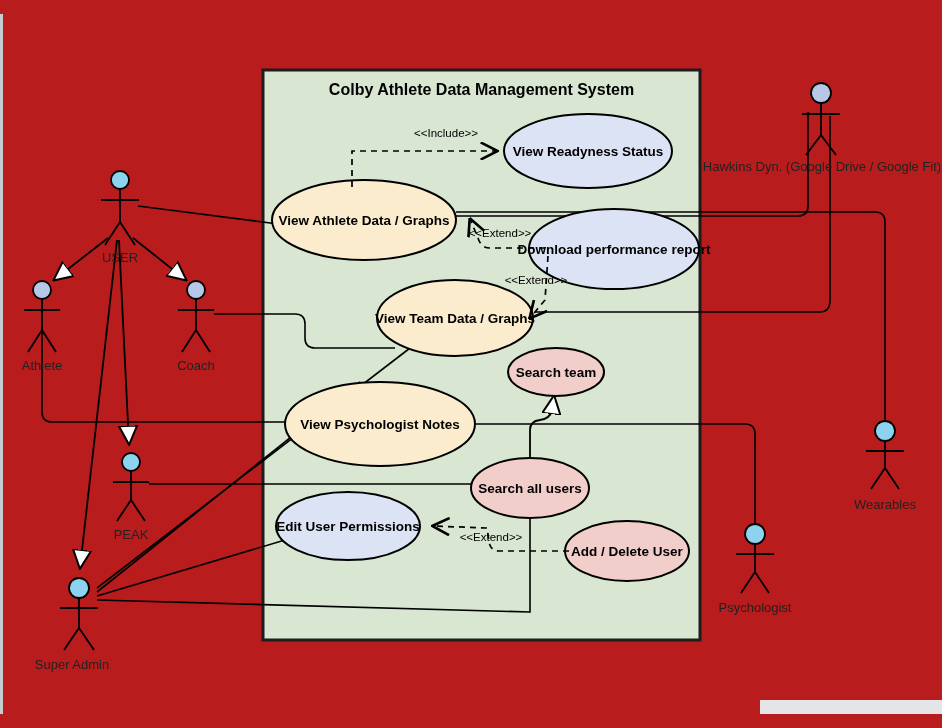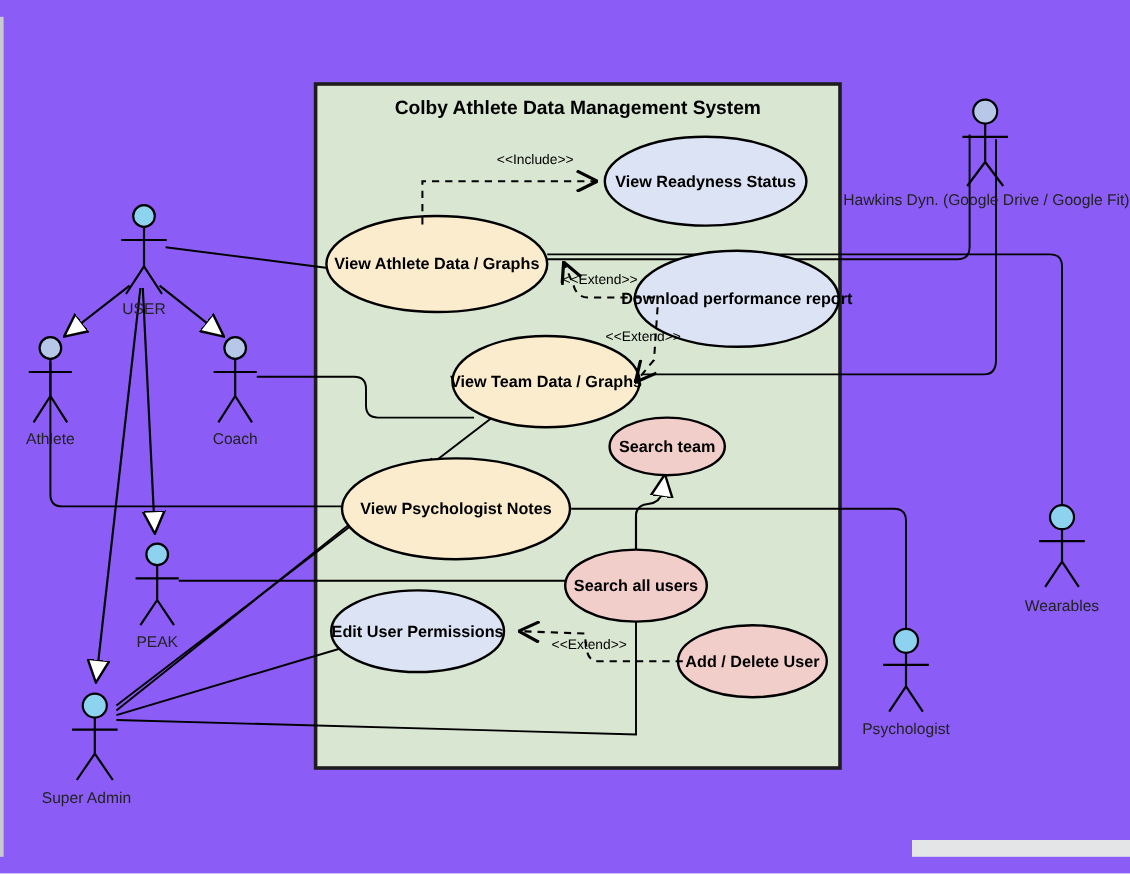--- a/index.html
+++ b/index.html
@@ -10,21 +10,21 @@
   body {
     width: 942px;
     height: 728px;
     overflow: hidden;
     font-family: "Liberation Sans", sans-serif;
   }
   #diagram-root {
     position: relative;
     width: 942px;
     height: 728px;
-    background: #8b5cf6;
+    background: #b91c1c;
   }
   svg#uml {
     display: block;
     width: 942px;
     height: 728px;
   }
   .uc-label {
     font-family: "Liberation Sans", sans-serif;
     font-size: 13.5px;
     font-weight: bold;

